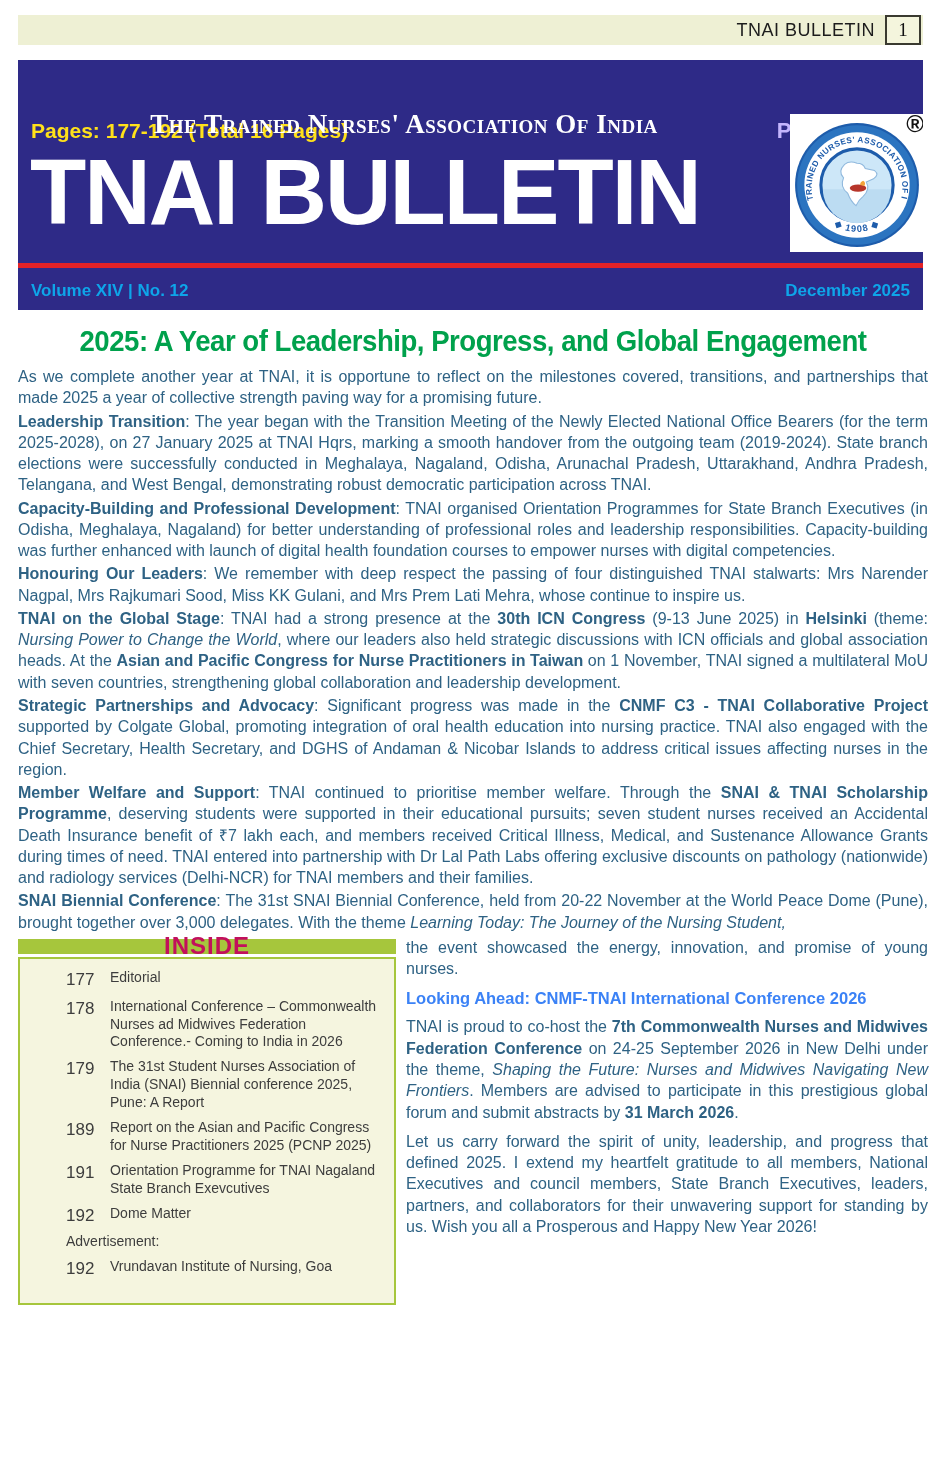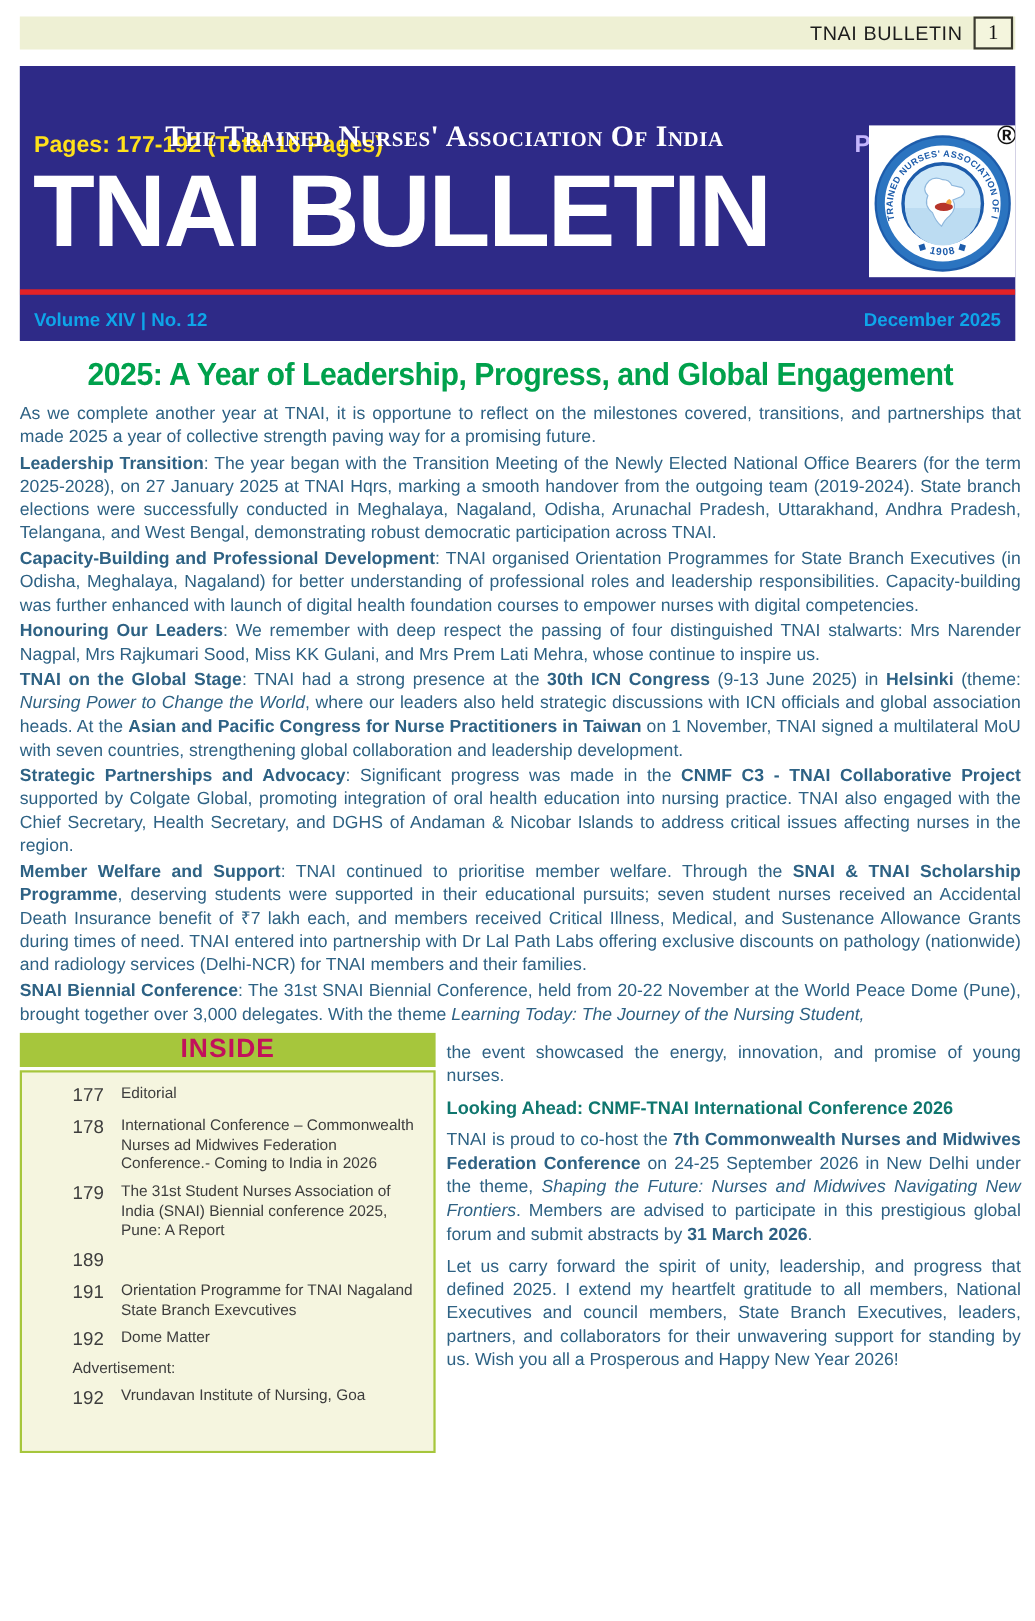--- a/index.html
+++ b/index.html
@@ -112,27 +112,27 @@
   }
   .b { font-weight: bold; }
   .i { font-style: italic; }
 
   
   .columns { display: flex; gap: 10px; margin-top: 2px; }
   .col-left { width: 378px; flex: 0 0 378px; }
   .col-right { flex: 1; }
   .rc p { margin: 8px 0; }
   .rc-heading {
-    color: #0f766e; font-weight: bold; font-size: 16.5px;
+    color: #3b82f6; font-weight: bold; font-size: 16.5px;
     margin: 10px 0 2px 0;
   }
 
   
   .inside-header {
-    height: 31px; background: #a6c63c;
+    height: 15px; background: #a6c63c;
     display: flex; align-items: center; justify-content: center;
     margin-top: 4px;
   }
   .inside-header span {
     color: #c2105c; font-weight: 800; font-size: 24px; letter-spacing: 1px;
   }
   .toc {
     margin-top: 3px;
     background: #f5f5df;
     border: 2px solid #a6c63c;
@@ -226,41 +226,42 @@
         <div class="toc-row">
           <span class="toc-num">178</span>
           <span class="toc-text">International Conference – Commonwealth Nurses ad Midwives Federation Conference.- Coming to India in 2026</span>
         </div>
         <div class="toc-row">
           <span class="toc-num">179</span>
           <span class="toc-text">The 31st Student Nurses Association of India (SNAI) Biennial conference 2025, Pune: A Report</span>
         </div>
         <div class="toc-row">
           <span class="toc-num">189</span>
+          <span class="toc-text">Report on the Asian and Pacific Congress for Nurse Practitioners 2025 (PCNP 2025)</span>
         </div>
         <div class="toc-row">
           <span class="toc-num">191</span>
           <span class="toc-text">Orientation Programme for TNAI Nagaland State Branch Exevcutives</span>
         </div>
         <div class="toc-row">
           <span class="toc-num">192</span>
           <span class="toc-text">Dome Matter</span>
         </div>
         <div class="toc-row adv">
           <span class="toc-text">Advertisement:</span>
         </div>
         <div class="toc-row">
           <span class="toc-num">192</span>
           <span class="toc-text">Vrundavan Institute of Nursing, Goa</span>
         </div>
       </div>
     </div>
 
     <div class="col-right rc">
-      <p style="margin-top:12px"><span>the event showcased the energy, innovation, and promise of young nurses.</span></p>
+      <p style="margin-top:2px"><span>the event showcased the energy, innovation, and promise of young nurses.</span></p>
       <div class="rc-heading">Looking Ahead: CNMF-TNAI International Conference 2026</div>
       <p><span>TNAI is proud to co-host the </span><span class="b">7th Commonwealth Nurses and Midwives Federation Conference</span><span> on 24-25 September 2026 in New Delhi under the theme, </span><span class="i">Shaping the Future: Nurses and Midwives Navigating New Frontiers</span><span>. Members are advised to participate in this prestigious global forum and submit abstracts by </span><span class="b">31 March 2026</span><span>.</span></p>
       <p><span>Let us carry forward the spirit of unity, leadership, and progress that defined 2025. I extend my heartfelt gratitude to all members, National Executives and council members, State Branch Executives, leaders, partners, and collaborators for their unwavering support for standing by us. Wish you all a Prosperous and Happy New Year 2026!</span></p>
 
     </div>
   </div>
 
 </div>
 
 </body></html>

